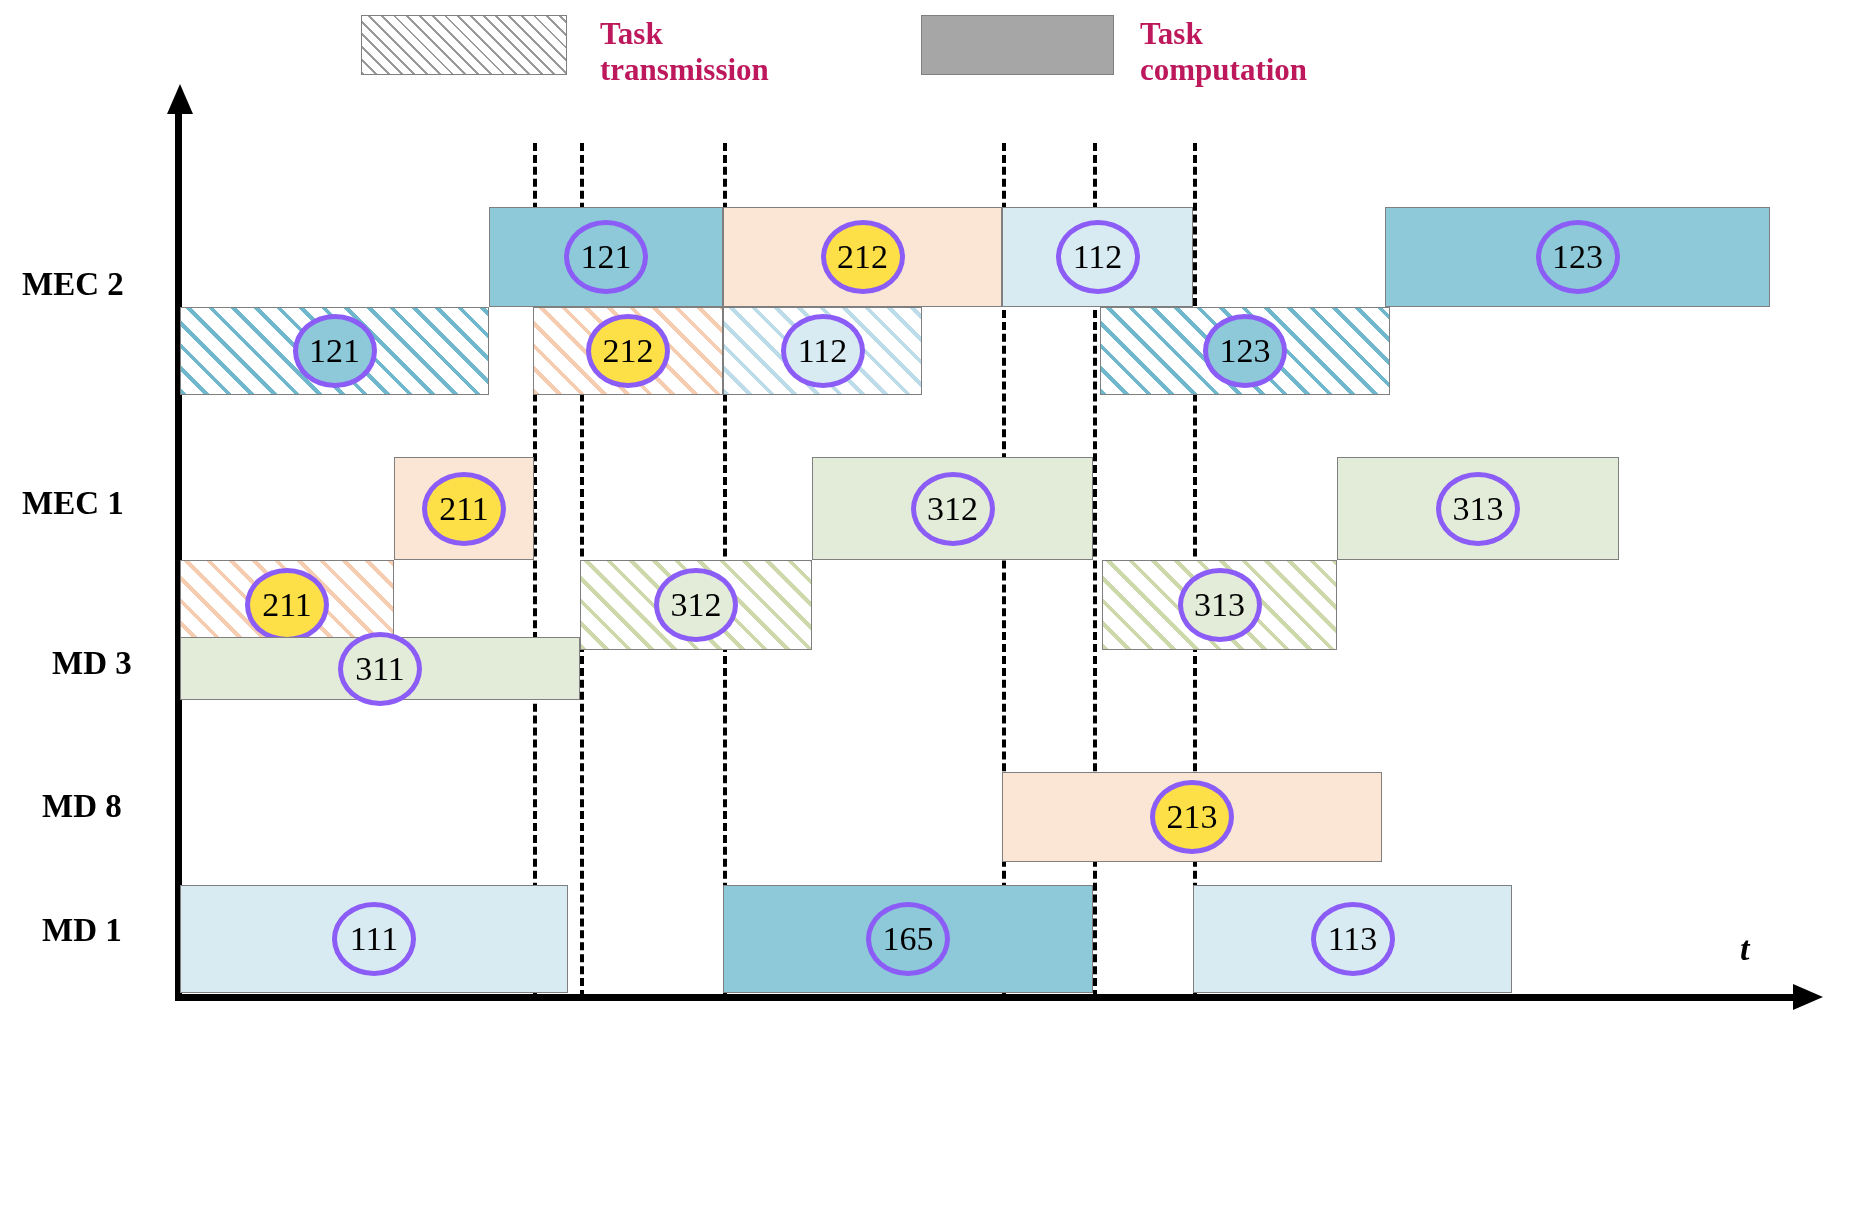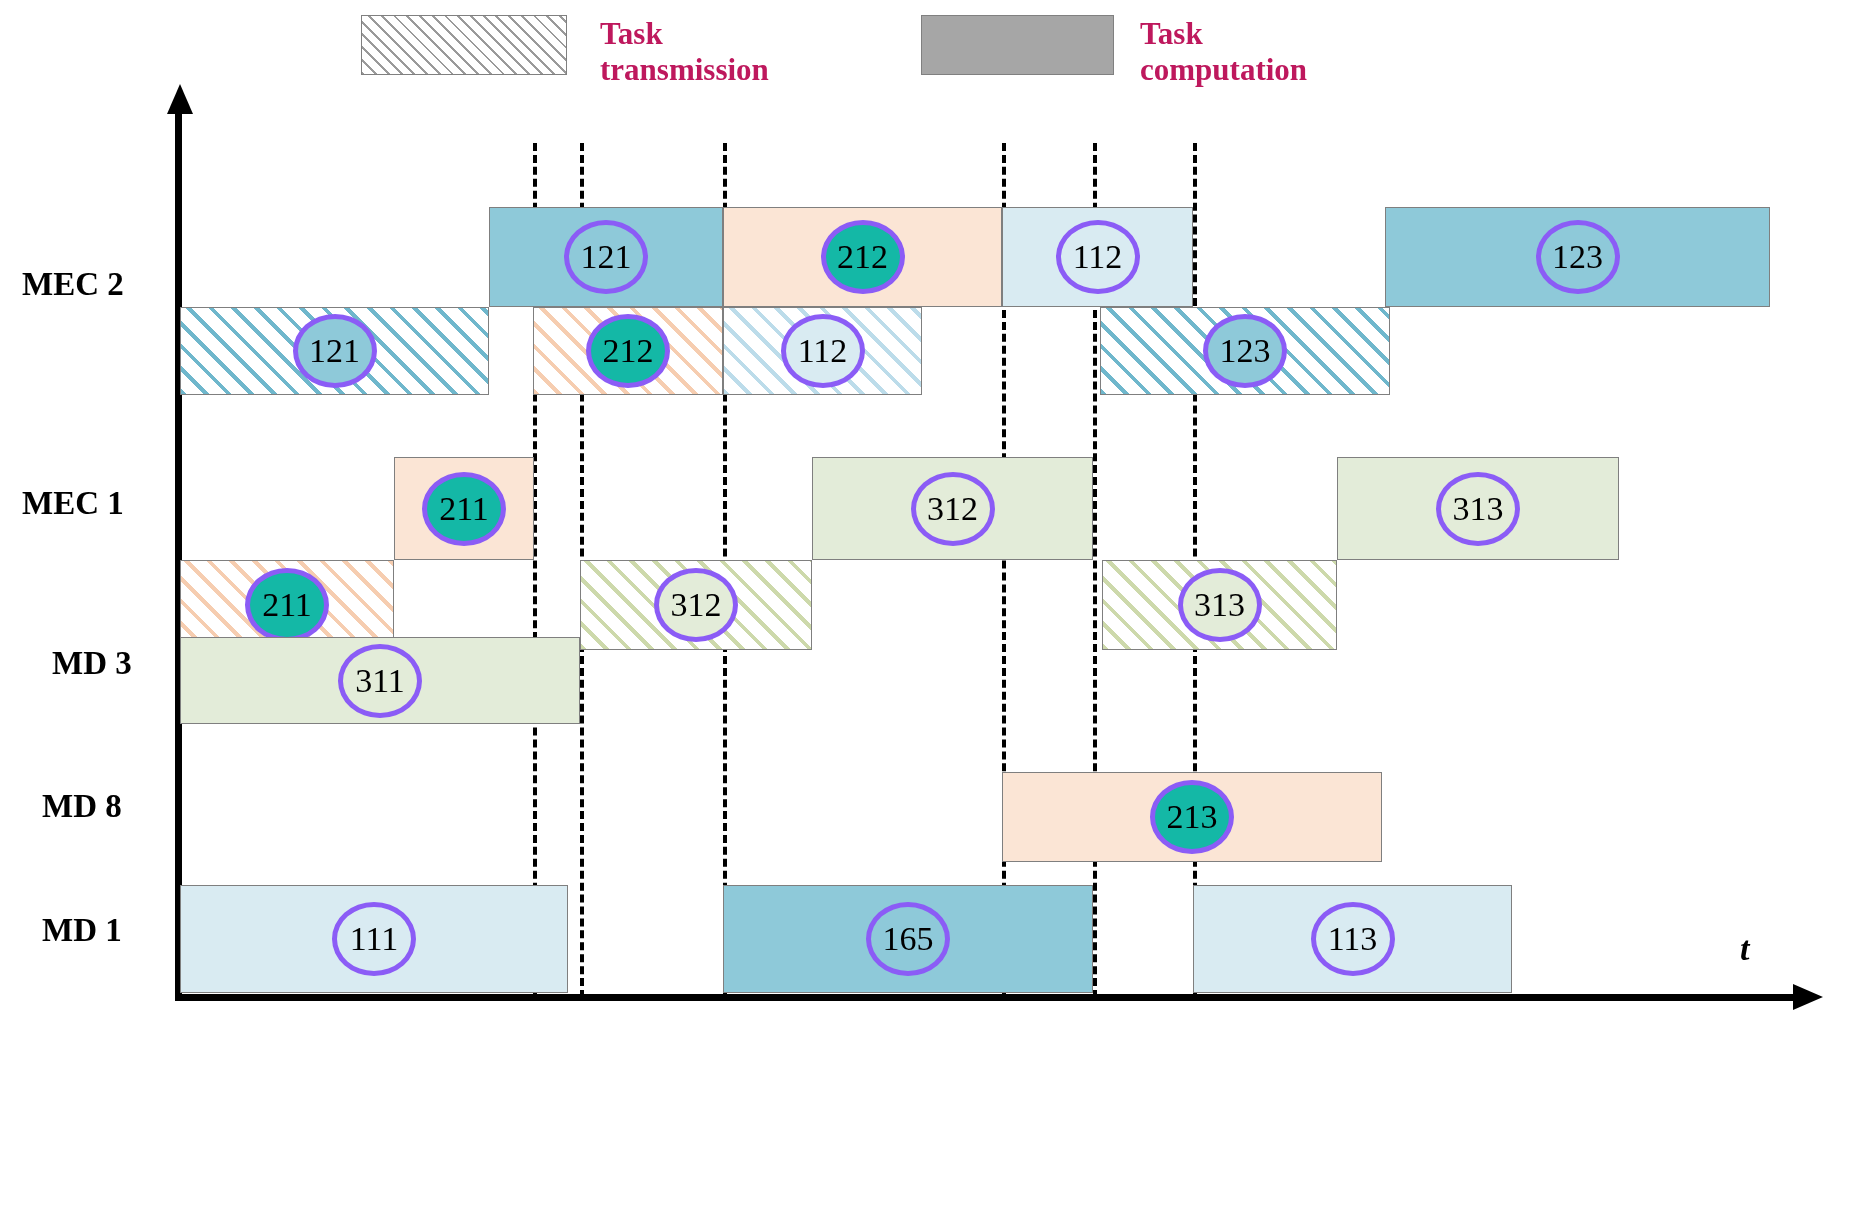--- a/index.html
+++ b/index.html
@@ -53,21 +53,21 @@
   .h-lblue{background-color:#fff;background-image:repeating-linear-gradient(45deg,
       #bcdcea 0px,#bcdcea 4px,#ffffff 4px,#ffffff 16px);}
   .h-peach{background-color:#fff;background-image:repeating-linear-gradient(45deg,
       #f6cdb0 0px,#f6cdb0 4px,#ffffff 4px,#ffffff 16px);}
   .h-green{background-color:#fff;background-image:repeating-linear-gradient(45deg,
       #cdd9ab 0px,#cdd9ab 4px,#ffffff 4px,#ffffff 16px);}
 
   
   .t-blue{background:#8ec9d9;}
   .t-lblue{background:#d9ebf2;}
-  .t-peach{background:#14b8a6;}
+  .t-peach{background:#fde047;}
   .t-green{background:#e3ecd9;}
 </style>
 </head>
 <body>
 
 <div id="stage">
 
   <div class="legend-box legend-hatch" style="left:361px;top:15px;width:206px;height:60px;"></div>
   <div class="legend-label" style="left:600px;top:16px;width:270px;">
     <div>Task</div>
@@ -138,21 +138,21 @@
   <div class="bar h-peach" style="left:180px;top:560px;width:214px;height:90px;">
     <span class="tag t-peach">211</span>
   </div>
   <div class="bar h-green" style="left:580px;top:560px;width:232px;height:90px;">
     <span class="tag t-green">312</span>
   </div>
   <div class="bar h-green" style="left:1102px;top:560px;width:235px;height:90px;">
     <span class="tag t-green">313</span>
   </div>
 
-  <div class="bar f-green" style="left:180px;top:637px;width:400px;height:87px;">
+  <div class="bar f-green" style="left:180px;top:637px;width:400px;height:63px;">
     <span class="tag t-green">311</span>
   </div>
 
   <div class="bar f-peach" style="left:1002px;top:772px;width:380px;height:90px;">
     <span class="tag t-peach">213</span>
   </div>
 
   <div class="bar f-lblue" style="left:180px;top:885px;width:388px;height:108px;">
     <span class="tag t-lblue">111</span>
   </div>

